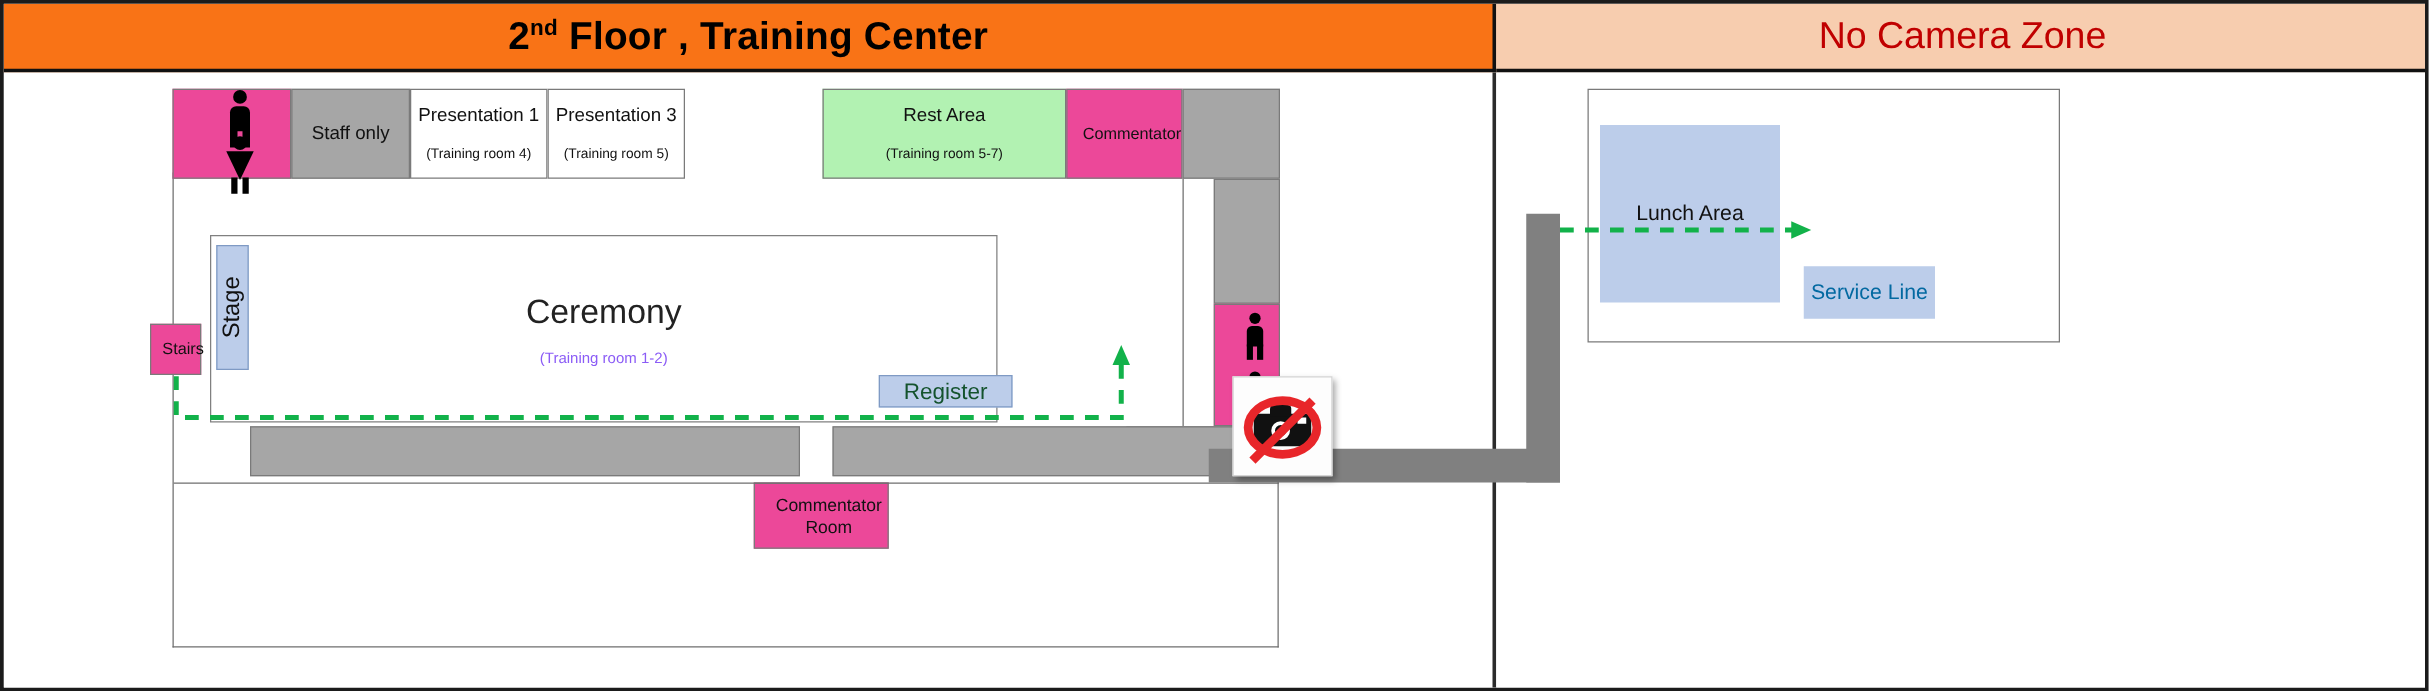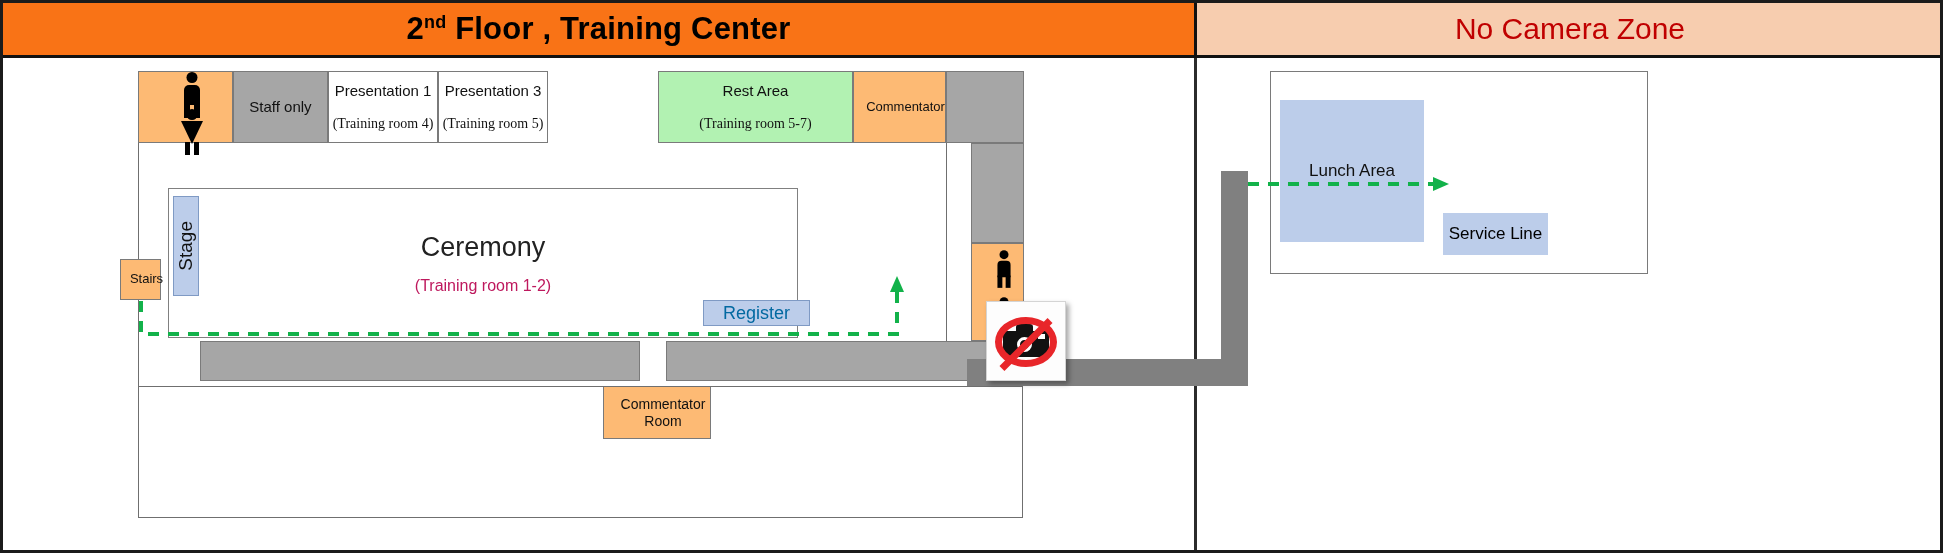--- a/index.html
+++ b/index.html
@@ -22,22 +22,22 @@
   #panel-left{left:0;width:1194px;border-right:3px solid #2b2b2b;}
   #panel-right{left:1194px;width:746px;}
 
   .abs{position:absolute;box-sizing:border-box;}
 
   
   .room{border:1px solid #7a7a7a;display:flex;flex-direction:column;
         align-items:center;justify-content:center;text-align:center;
         color:#111;line-height:1.15;}
   .room .name{font-size:15px;}
-  .room .sub{font-size:14px;margin-top:16px;font-family:Liberation Serif, serif;}
-  .yellow{background:#fdba74;padding-left:12px;}
+  .room .sub{font-size:11px;margin-top:16px;}
+  .yellow{background:#ec4899;padding-left:12px;}
   .gray{background:#a6a6a6;}
   .green{background:#b2f2b2;}
   .white{background:#ffffff;}
   .blue{background:#bccdea;border:1px solid #7f9ac4;}
 
   
   .toilet{display:flex;align-items:center;justify-content:center;gap:4px;}
   .fig{position:relative;width:22px;height:46px;}
   .fig .head{position:absolute;left:50%;transform:translateX(-50%);top:0;
              width:11px;height:11px;border-radius:50%;background:#000;}
@@ -148,33 +148,33 @@
           <span class="legR"></span>
       </span>
     </div>
 
     <div class="abs" style="left:943px;top:85px;width:1px;height:198px;background:#6f6f6f;"></div>
     <div class="abs" style="left:898px;top:283px;width:123px;height:1px;background:#6f6f6f;"></div>
 
     <div class="abs" style="left:165px;top:130px;width:630px;height:150px;border:1px solid #808080;background:#fff;
                 display:flex;flex-direction:column;align-items:center;justify-content:center;">
       <span style="font-size:27px;color:#222;">Ceremony</span>
-      <span style="font-size:16px;color:#be185d;margin-top:14px;">(Training room 1-2)</span>
+      <span style="font-size:12px;color:#8b5cf6;margin-top:14px;">(Training room 1-2)</span>
     </div>
 
     <div class="abs blue" style="left:170px;top:138px;width:26px;height:100px;display:flex;align-items:center;justify-content:center;">
       <span class="vert" style="font-size:19px;color:#111;">Stage</span>
     </div>
 
     <div class="abs room yellow" style="left:117px;top:201px;width:41px;height:41px;">
       <span style="font-size:13px;color:#111;">Stairs</span>
     </div>
 
     <div class="abs blue" style="left:700px;top:242px;width:107px;height:26px;display:flex;align-items:center;justify-content:center;">
-      <span style="font-size:18px;color:#0369a1;">Register</span>
+      <span style="font-size:18px;color:#14532d;">Register</span>
     </div>
 
     <div class="abs room gray" style="left:197px;top:283px;width:440px;height:40px;"></div>
     <div class="abs room gray" style="left:663px;top:283px;width:358px;height:40px;"></div>
 
     <div class="abs room yellow" style="left:600px;top:328px;width:108px;height:53px;">
       <span style="font-size:14px;color:#111;">Commentator</span>
       <span style="font-size:14px;color:#111;">Room</span>
     </div>
 
@@ -193,21 +193,21 @@
 
     <div class="abs" style="left:73px;top:13px;width:378px;height:203px;border:1px solid #7a7a7a;background:#fff;"></div>
 
     <div class="abs blue" style="left:83px;top:42px;width:144px;height:142px;border:none;
                 display:flex;align-items:center;justify-content:center;">
       <span style="font-size:17px;color:#111;">Lunch Area</span>
     </div>
 
     <div class="abs blue" style="left:246px;top:155px;width:105px;height:42px;border:none;
                 display:flex;align-items:center;justify-content:center;">
-      <span style="font-size:17px;color:#000000;">Service Line</span>
+      <span style="font-size:17px;color:#0369a1;">Service Line</span>
     </div>
 
     <div class="abs" style="left:24px;top:113px;width:27px;height:215px;background:#808080;"></div>
     <div class="abs" style="left:-230px;top:301px;width:281px;height:27px;background:#808080;"></div>
 
     <div class="abs" id="nocam-card" style="left:-211px;top:243px;width:80px;height:80px;">
       <span class="nocam">
         <span class="cam"></span>
           <span class="hump"></span>
           <span class="lens"></span>

